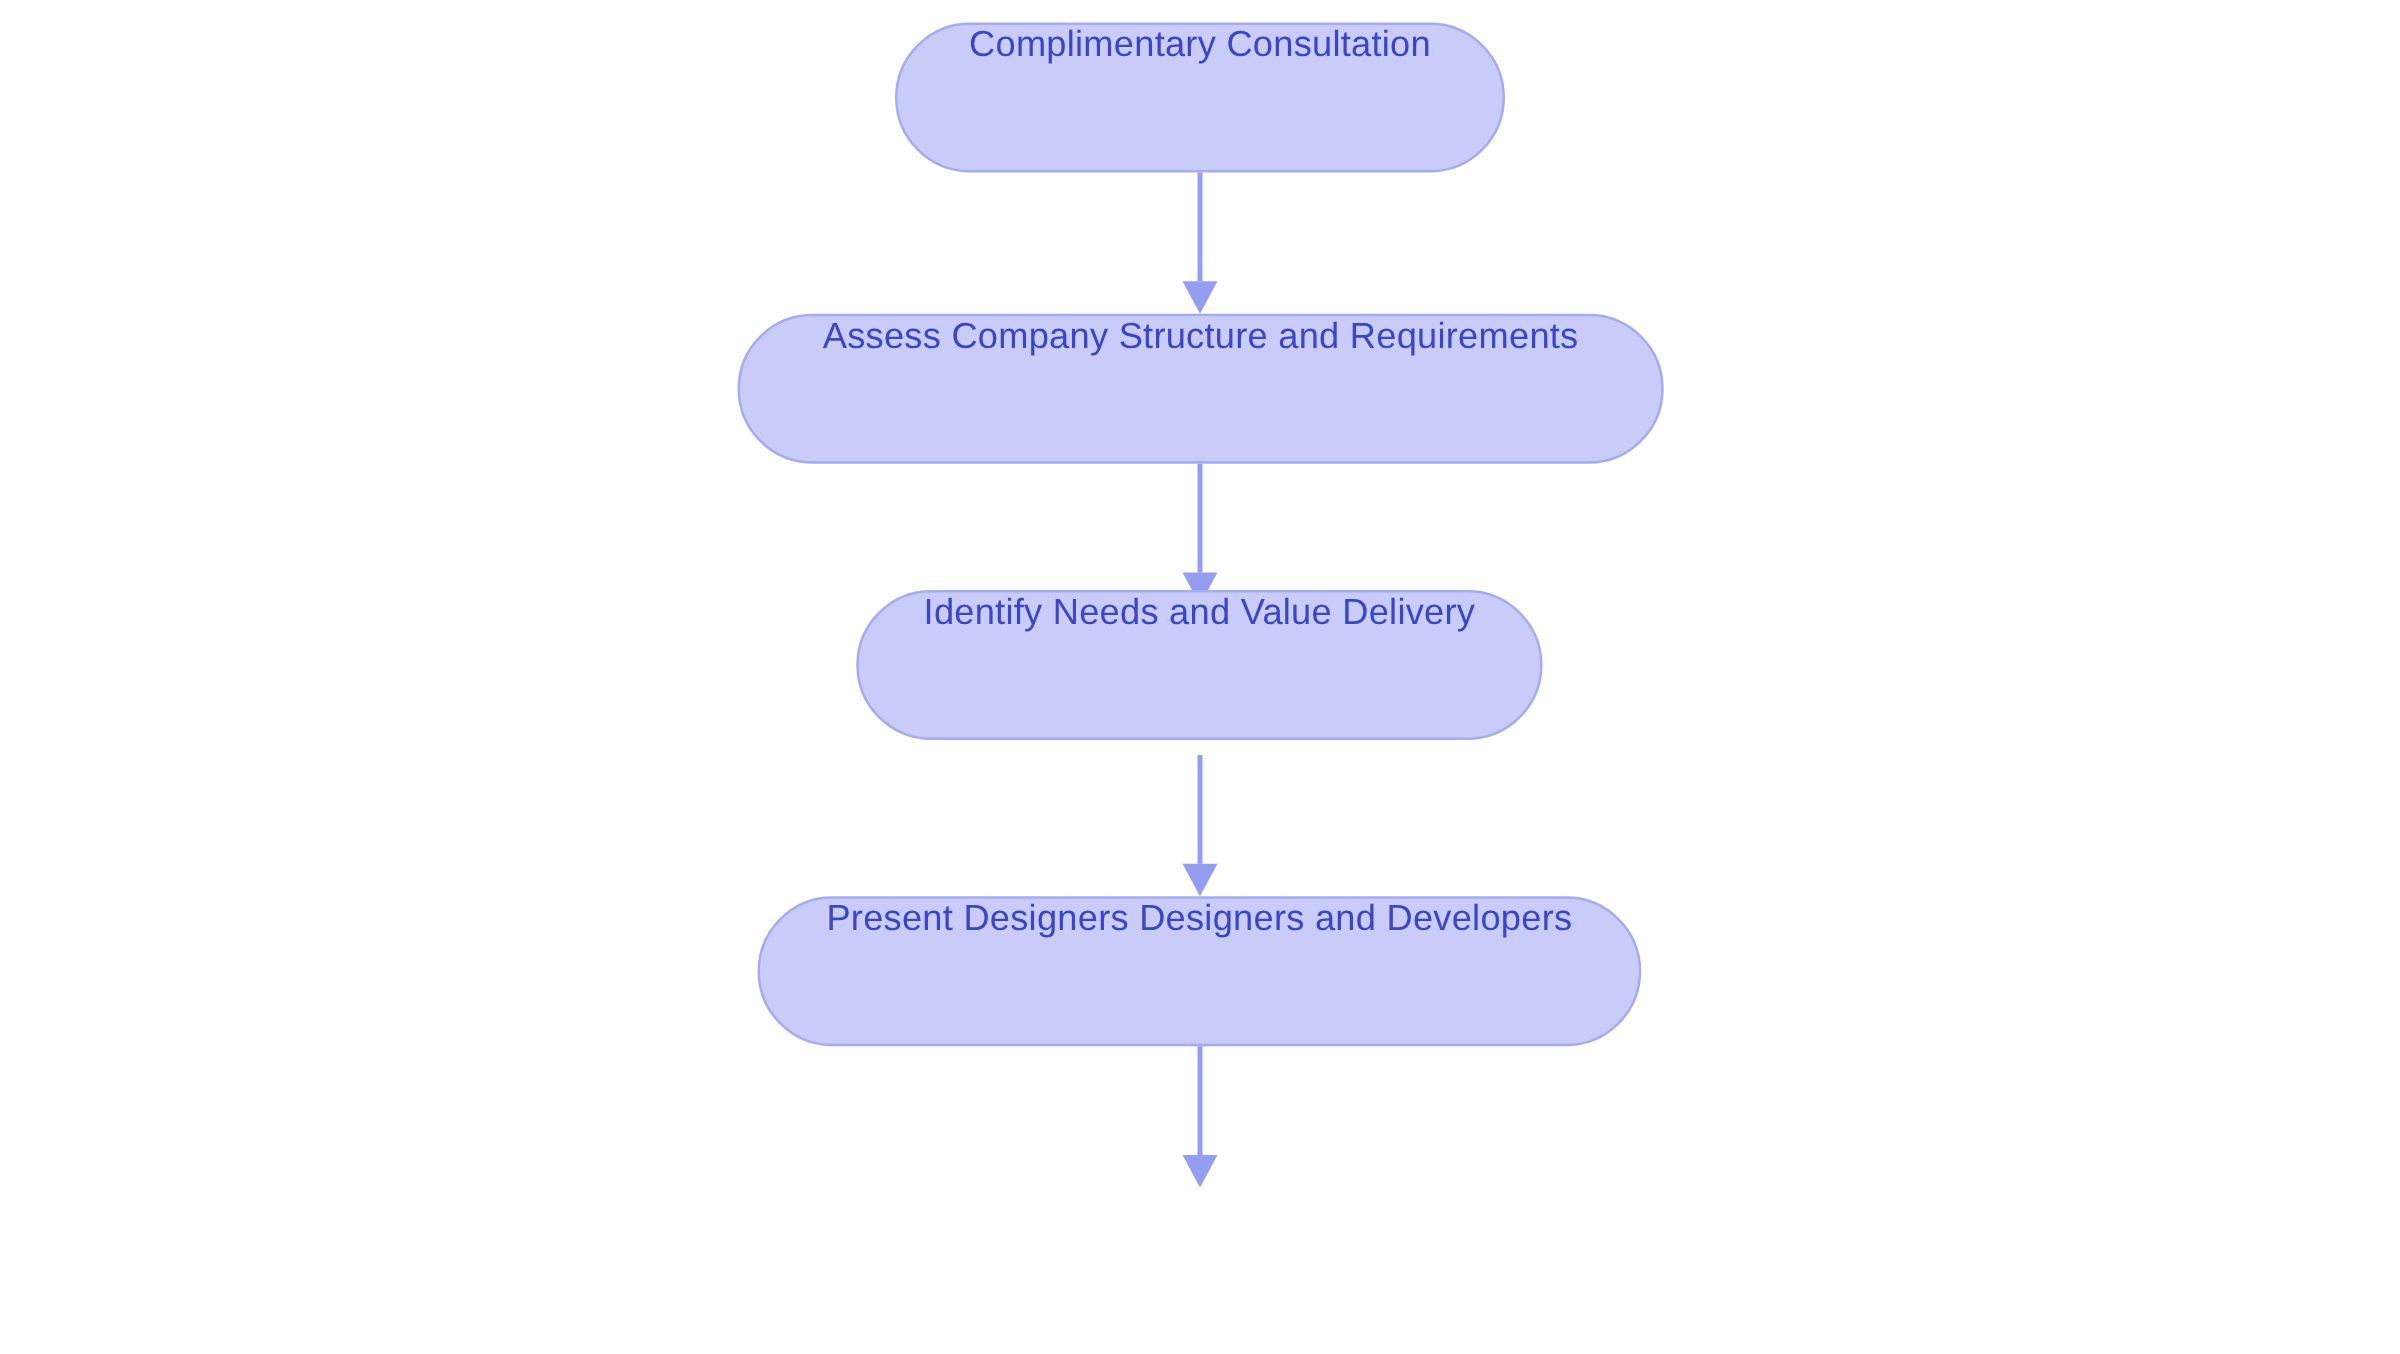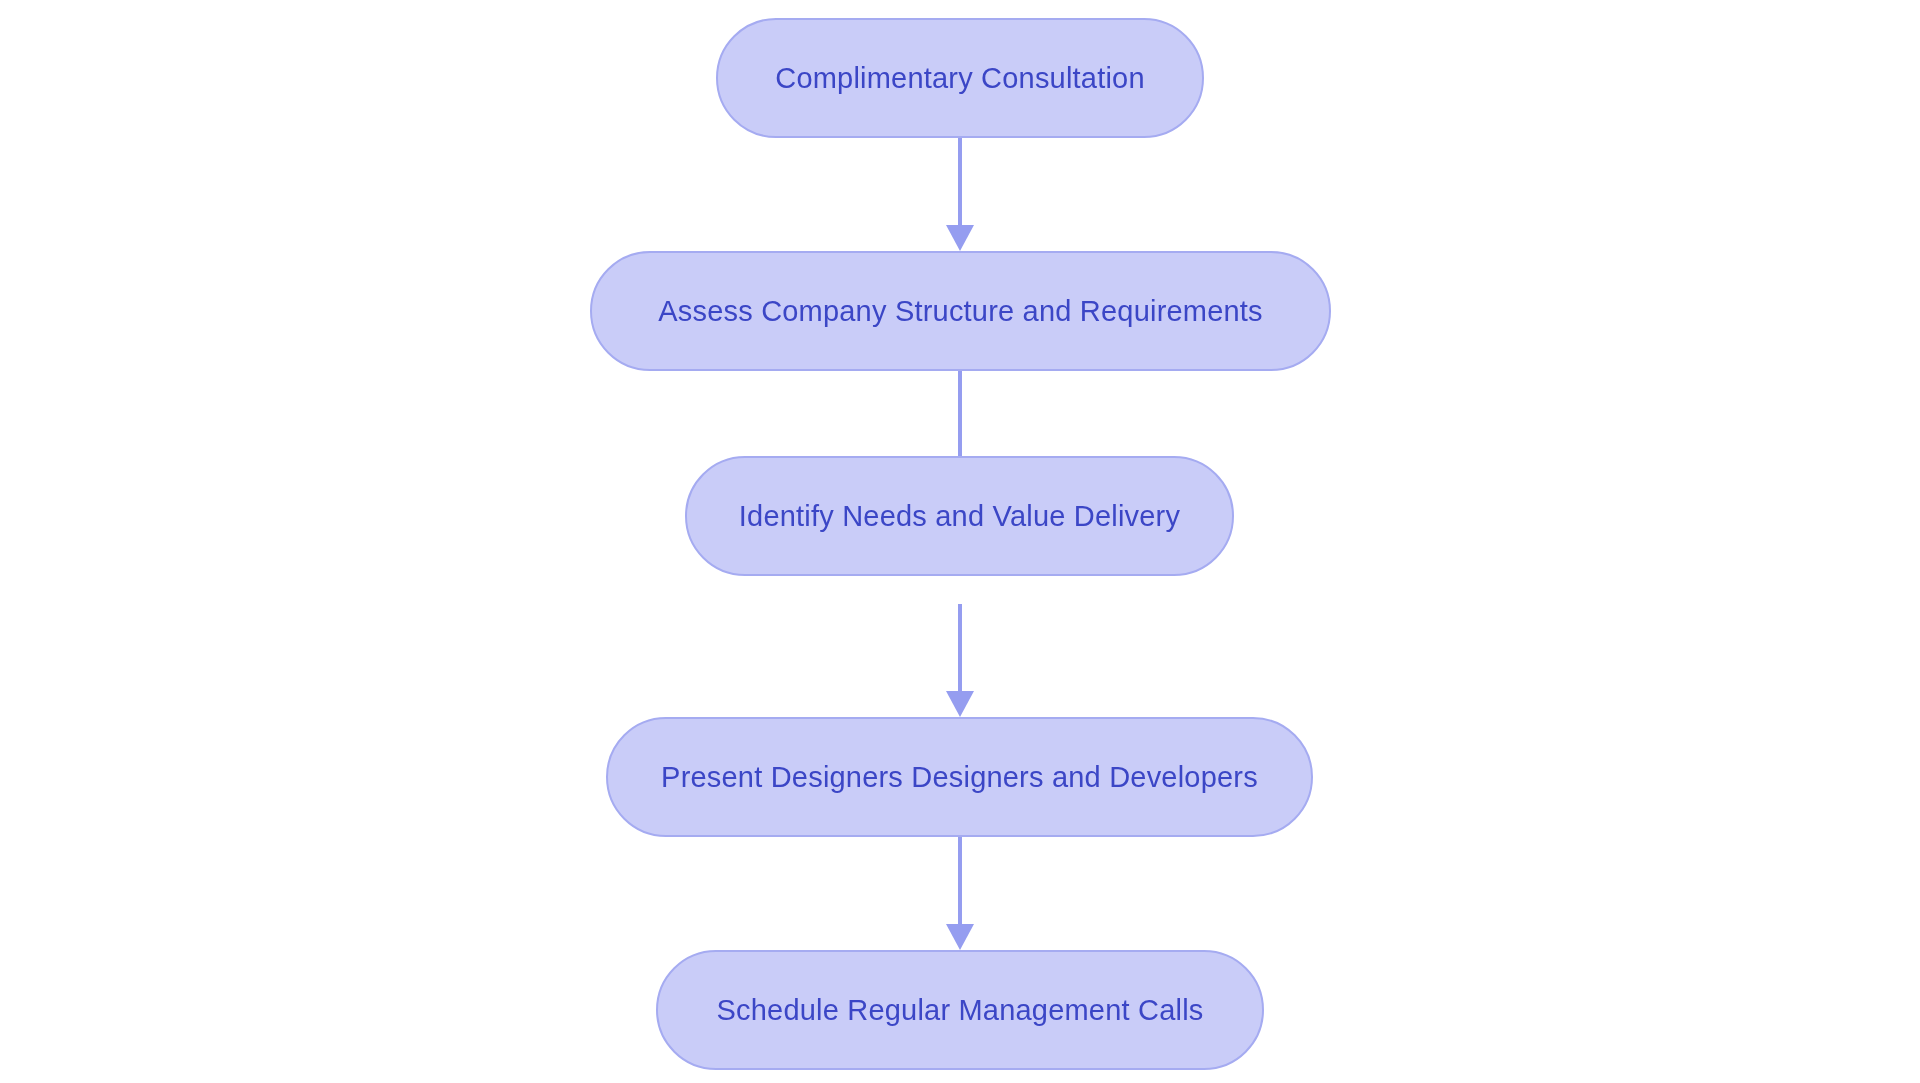--- a/index.html
+++ b/index.html
@@ -24,34 +24,33 @@
     height: 1083px;
     background: var(--background);
   }
   .node {
     position: absolute;
     height: 120px;
     border-radius: 60px;
     background: var(--node-fill);
     border: 2px solid var(--node-border);
     display: flex;
-    align-items: center;
     justify-content: center;
     text-align: center;
   }
   .node-label {
     color: var(--node-text);
     font-size: 29px;
     font-weight: 400;
     letter-spacing: 0.2px;
     white-space: nowrap;
   }
   .n1 { left: 716px; top: 18px;  width: 488px; }
   .n2 { left: 590px; top: 251px; width: 741px; }
-  .n3 { left: 685px; top: 456px; width: 549px; }
+  .n3 { left: 685px; top: 472px; width: 549px; }
   .n4 { left: 606px; top: 717px; width: 707px; }
   .n5 { left: 656px; top: 950px; width: 608px; }
 
   .arrow {
     position: absolute;
     left: 946px;              
     width: 28px;
     display: flex;
     flex-direction: column;
     align-items: center;
@@ -107,17 +106,14 @@
 
   <div class="node n4">
     <span class="node-label">Present Designers Designers and Developers</span>
   </div>
 
   <div class="arrow a4">
     <div class="arrow-line"></div>
     <div class="arrow-head"></div>
   </div>
 
-  <div class="node n5">
-    <span class="node-label">Schedule Regular Management Calls</span>
-  </div>
 
 </div>
 
 </body></html>

